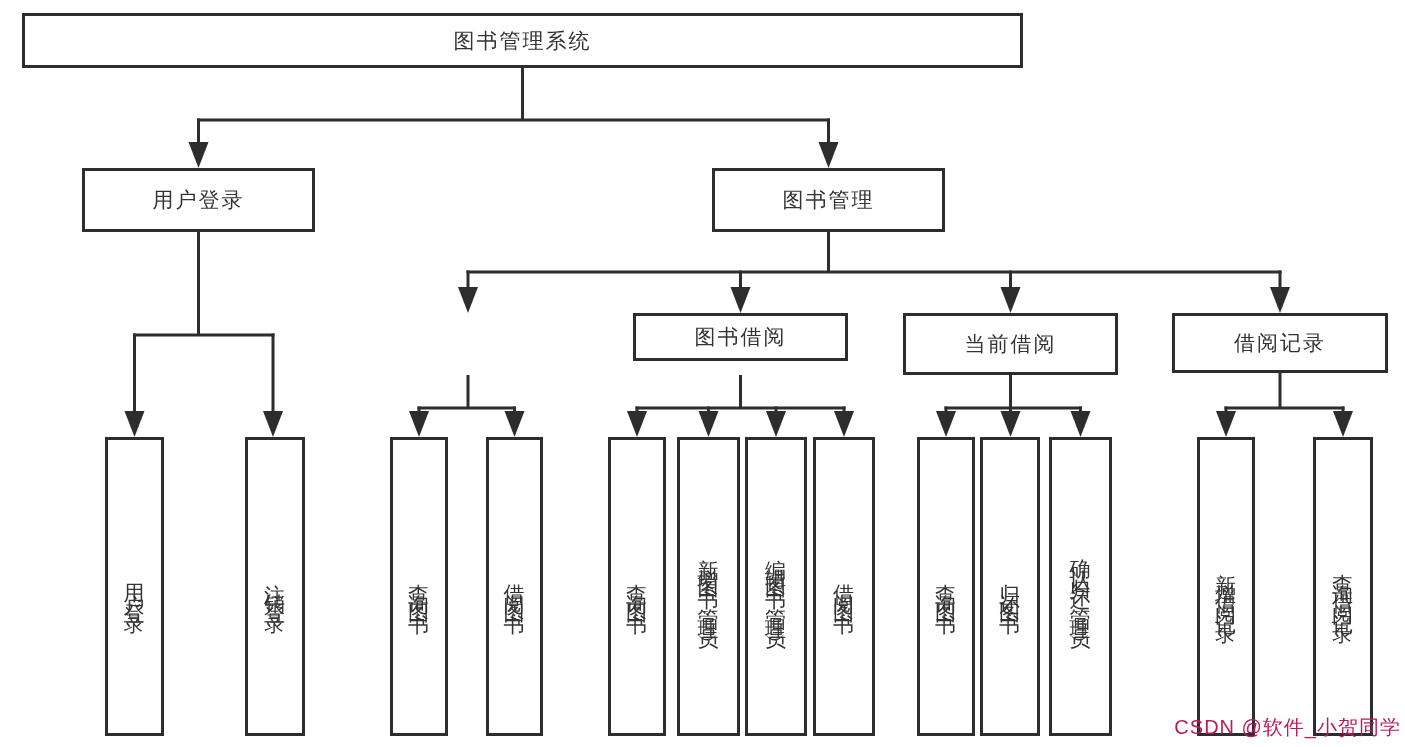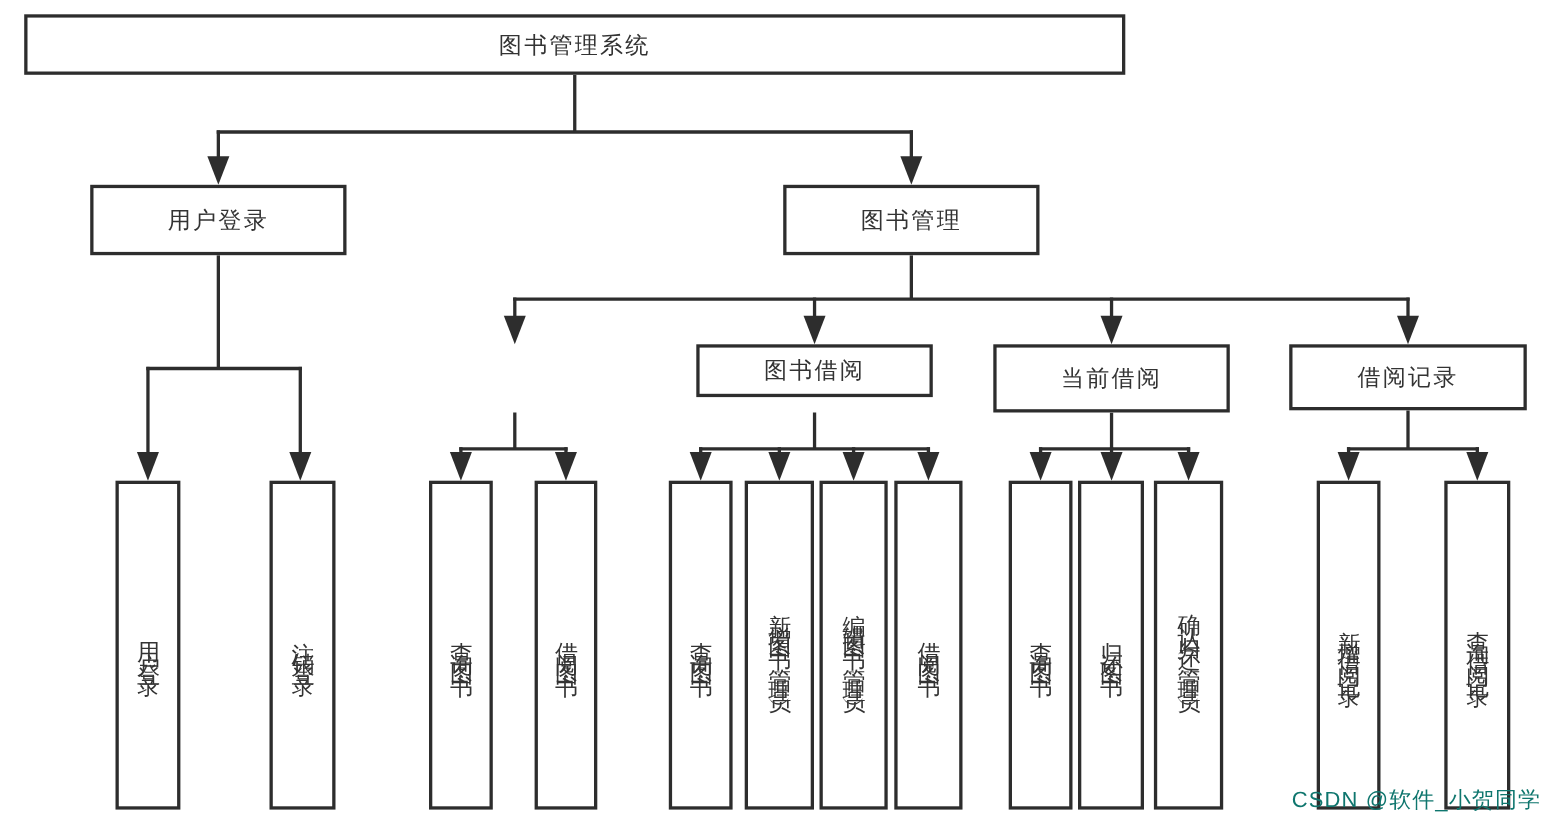--- a/index.html
+++ b/index.html
@@ -36,21 +36,21 @@
     font-size: 21px;
     letter-spacing: 10px;
     line-height: 1;
     white-space: nowrap;
   }
   .watermark {
     position: absolute;
     right: 4px;
     bottom: 6px;
     font-size: 20px;
-    color: #0f766e;
+    color: #be185d;
     letter-spacing: 1px;
     white-space: nowrap;
     z-index: 5;
   }
   svg line { stroke: #2d2d2d; stroke-width: 3; }
   svg polygon { fill: #2d2d2d; }
 </style>
 </head>
 <body>
 

